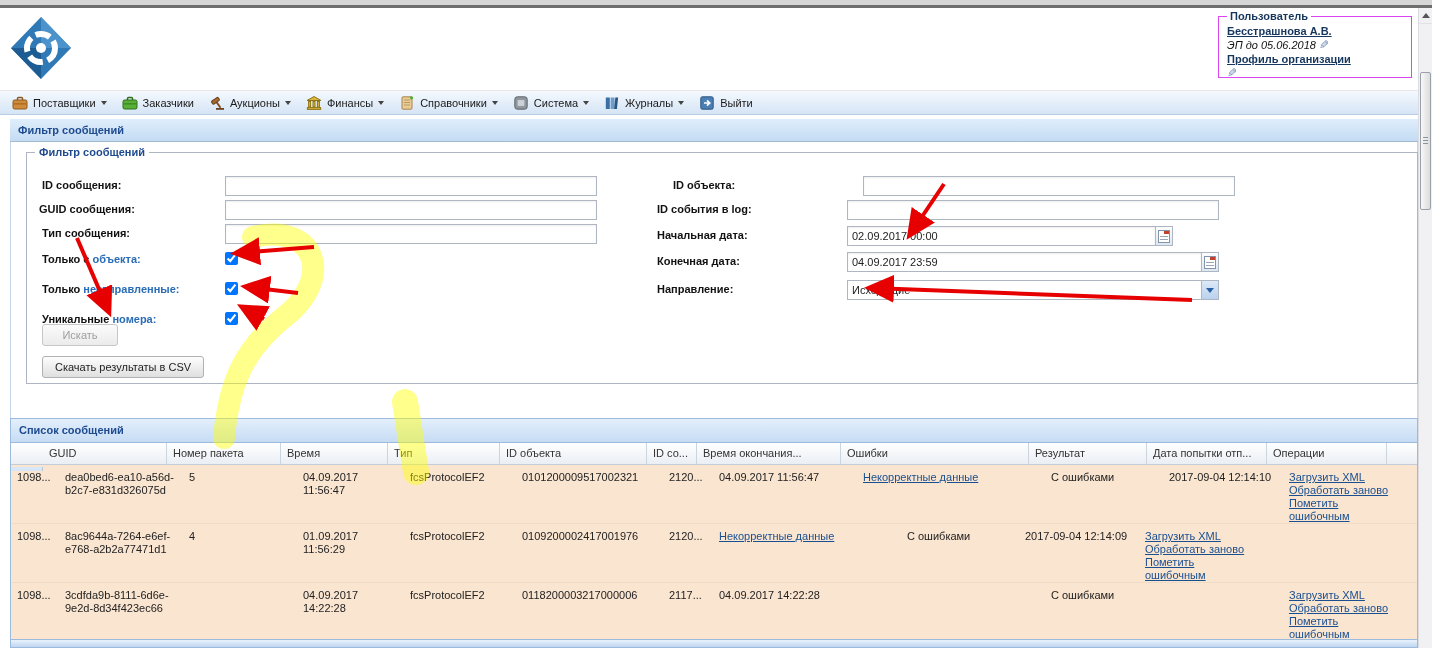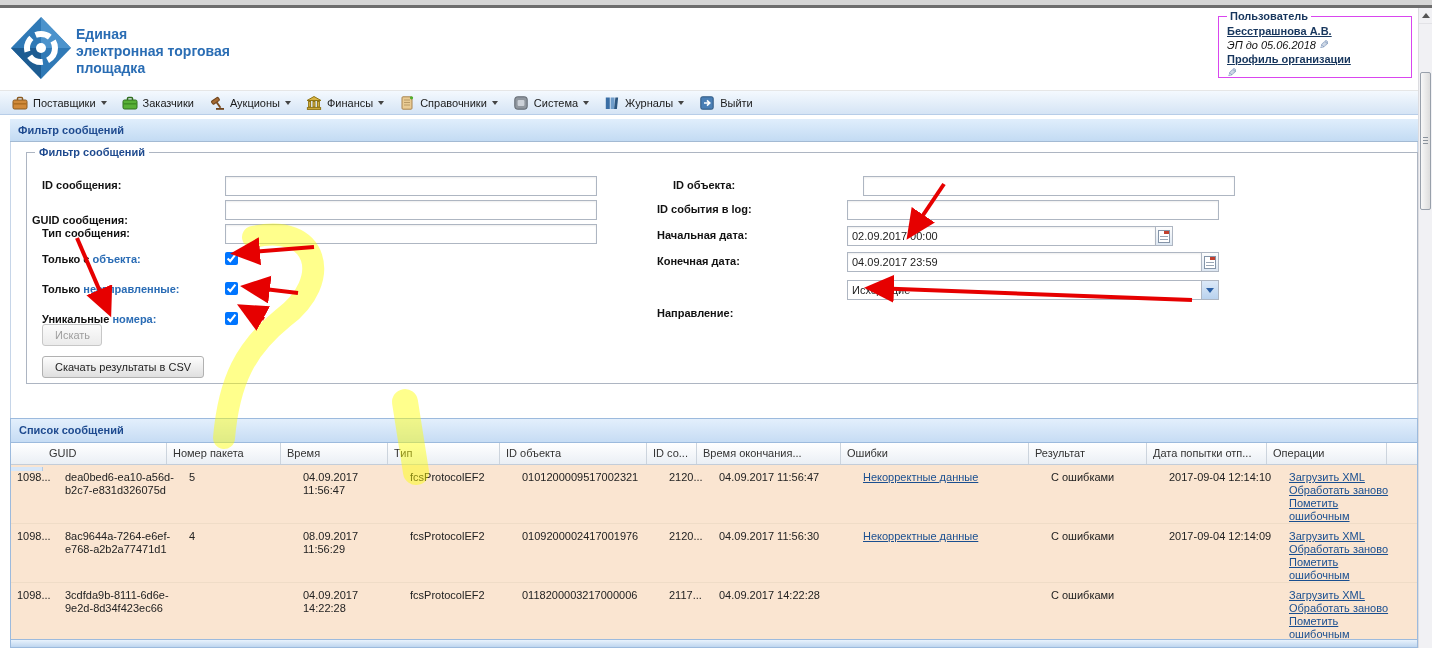--- a/index.html
+++ b/index.html
@@ -99,25 +99,20 @@
   <div id="hdr">
     <div id="logo">
       <svg width="62" height="64" viewBox="0 0 62 64">
         <polygon points="31,1 61,32 31,63 1,32" fill="#2f79b6"></polygon>
         <polygon points="31,1 61,32 31,32" fill="#4c93cc"></polygon>
         <polygon points="31,63 1,32 31,32" fill="#1d5c92"></polygon>
         <circle cx="31" cy="32" r="14" fill="none" stroke="#ffffff" stroke-width="6" stroke-dasharray="15 5"></circle>
         <circle cx="31" cy="32" r="5" fill="#ffffff"></circle>
       </svg>
     </div>
-    <div id="logo-text">
-      <div>Единая</div>
-      <div>электронная торговая</div>
-      <div>площадка</div>
-    </div>
     <fieldset id="userbox">
       <legend>Пользователь</legend>
       <div><a class="ulink">Бесстрашнова А.В.</a></div>
       <div><span class="uplain">ЭП до 05.06.2018</span>
            <span class="pencil">✎</span></div>
       <div><a class="ulink">Профиль организации</a></div>
       <div><span class="pencil">✎</span></div>
     </fieldset>
   </div>
 
@@ -216,28 +211,28 @@
 
   <div id="titlebar">
     <span>Фильтр сообщений</span>
   </div>
 
   <div id="content">
     <fieldset id="filterbox">
       <legend>Фильтр сообщений</legend>
       <div id="fields-left"></div>
       <div id="fields-right"></div>
-      <button id="btn-search" class="btn disabled" style="left:15px;top:166px;width:60px;">Искать</button>
+      <button id="btn-search" class="btn disabled" style="left:15px;top:166px;width:76px;">Искать</button>
       <button id="btn-csv" class="btn" style="left:15px;top:198px;">Скачать результаты в CSV</button>
     <div class="frow" style="top: 18px; left: 0px; right: 0px;">
           <span class="flabel" style="left: 15px;"><span>ID сообщения:</span></span>
           <input class="txt fctrl" style="width: 372px; left: 198px; position: absolute; top: 0px;">
         </div>
         <div class="frow" style="top: 42px; left: 0px; right: 0px;">
-          <span class="flabel" style="left: 5px; margin-top: 11px;"><span>GUID сообщения:</span></span>
+          <span class="flabel" style="left: 12px;"><span>GUID сообщения:</span></span>
           <input class="txt fctrl" style="width: 372px; left: 198px; position: absolute; top: 0px;">
         </div>
         <div class="frow" style="top: 66px; left: 0px; right: 0px;">
           <span class="flabel" style="left: 15px;"><span>Тип сообщения:</span></span>
           <input class="txt fctrl" style="width: 372px; left: 198px; position: absolute; top: 0px;">
         </div>
         <div class="frow" style="top: 92px; left: 0px; right: 0px;">
           <span class="flabel" style="left: 15px;"><span>Только с </span><span class="accent">объекта:</span></span>
           <input class="chk fctrl" type="checkbox" checked="" style="left: 198px; position: absolute; top: 0px;">
         </div>
@@ -269,21 +264,21 @@
         <div class="frow" style="top: 94px; left: 0px; right: 0px;">
           <span class="flabel" style="left: 630px;"><span>Конечная дата:</span></span>
           <span class="dtwrap fctrl" style="left: 820px; position: absolute; top: 0px;">
             <input class="txt" value="04.09.2017 23:59" style="width: 355px;">
             <span class="trigger">
               <span class="cal"></span>
             </span>
           </span>
         </div>
         <div class="frow" style="top: 122px; left: 0px; right: 0px;">
-          <span class="flabel" style="left: 630px; margin-top: 24px;"><span>Направление:</span></span>
+          <span class="flabel" style="left: 630px;"><span>Направление:</span></span>
           <span class="selwrap fctrl" style="left: 820px; position: absolute; top: 0px;">
             <span class="seltext">Исходящие</span>
             <span class="trigger sel-trigger">
               <span class="chev"></span>
             </span>
           </span>
         </div>
       </fieldset>
   </div>
 
@@ -346,25 +341,24 @@
           <div class="cell cell-operations" style="width: 120px;">
             <div><a class="glink">Загрузить XML</a></div>
             <div><a class="glink">Обработать заново</a></div>
             <div><a class="glink">Пометить ошибочным</a></div>
           </div>
         </div>
         <div class="grow">
           <div class="cell cell-id" style="width: 48px;">1098...</div>
           <div class="cell cell-guid" style="width: 124px;">8ac9644a-7264-e6ef-e768-a2b2a77471d1</div>
           <div class="cell cell-packet" style="width: 114px;">4</div>
-          <div class="cell cell-time" style="width: 107px;">08.09.2017 11:56:29</div>
+          <div class="cell cell-time" style="width: 107px;">01.09.2017 11:56:29</div>
           <div class="cell cell-type" style="width: 112px;">fcsProtocolEF2</div>
           <div class="cell cell-object_id" style="width: 147px;">0109200002417001976</div>
           <div class="cell cell-event_id" style="width: 50px;">2120...</div>
-          <div class="cell cell-end_time" style="width: 144px;">04.09.2017 11:56:30</div>
           <div class="cell cell-errors" style="width: 188px;"><a class="glink">Некорректные данные</a></div>
           <div class="cell cell-result" style="width: 118px;">С ошибками</div>
           <div class="cell cell-attempt" style="width: 120px;">2017-09-04 12:14:09</div>
           <div class="cell cell-operations" style="width: 120px;">
             <div><a class="glink">Загрузить XML</a></div>
             <div><a class="glink">Обработать заново</a></div>
             <div><a class="glink">Пометить ошибочным</a></div>
           </div>
         </div>
         <div class="grow">

